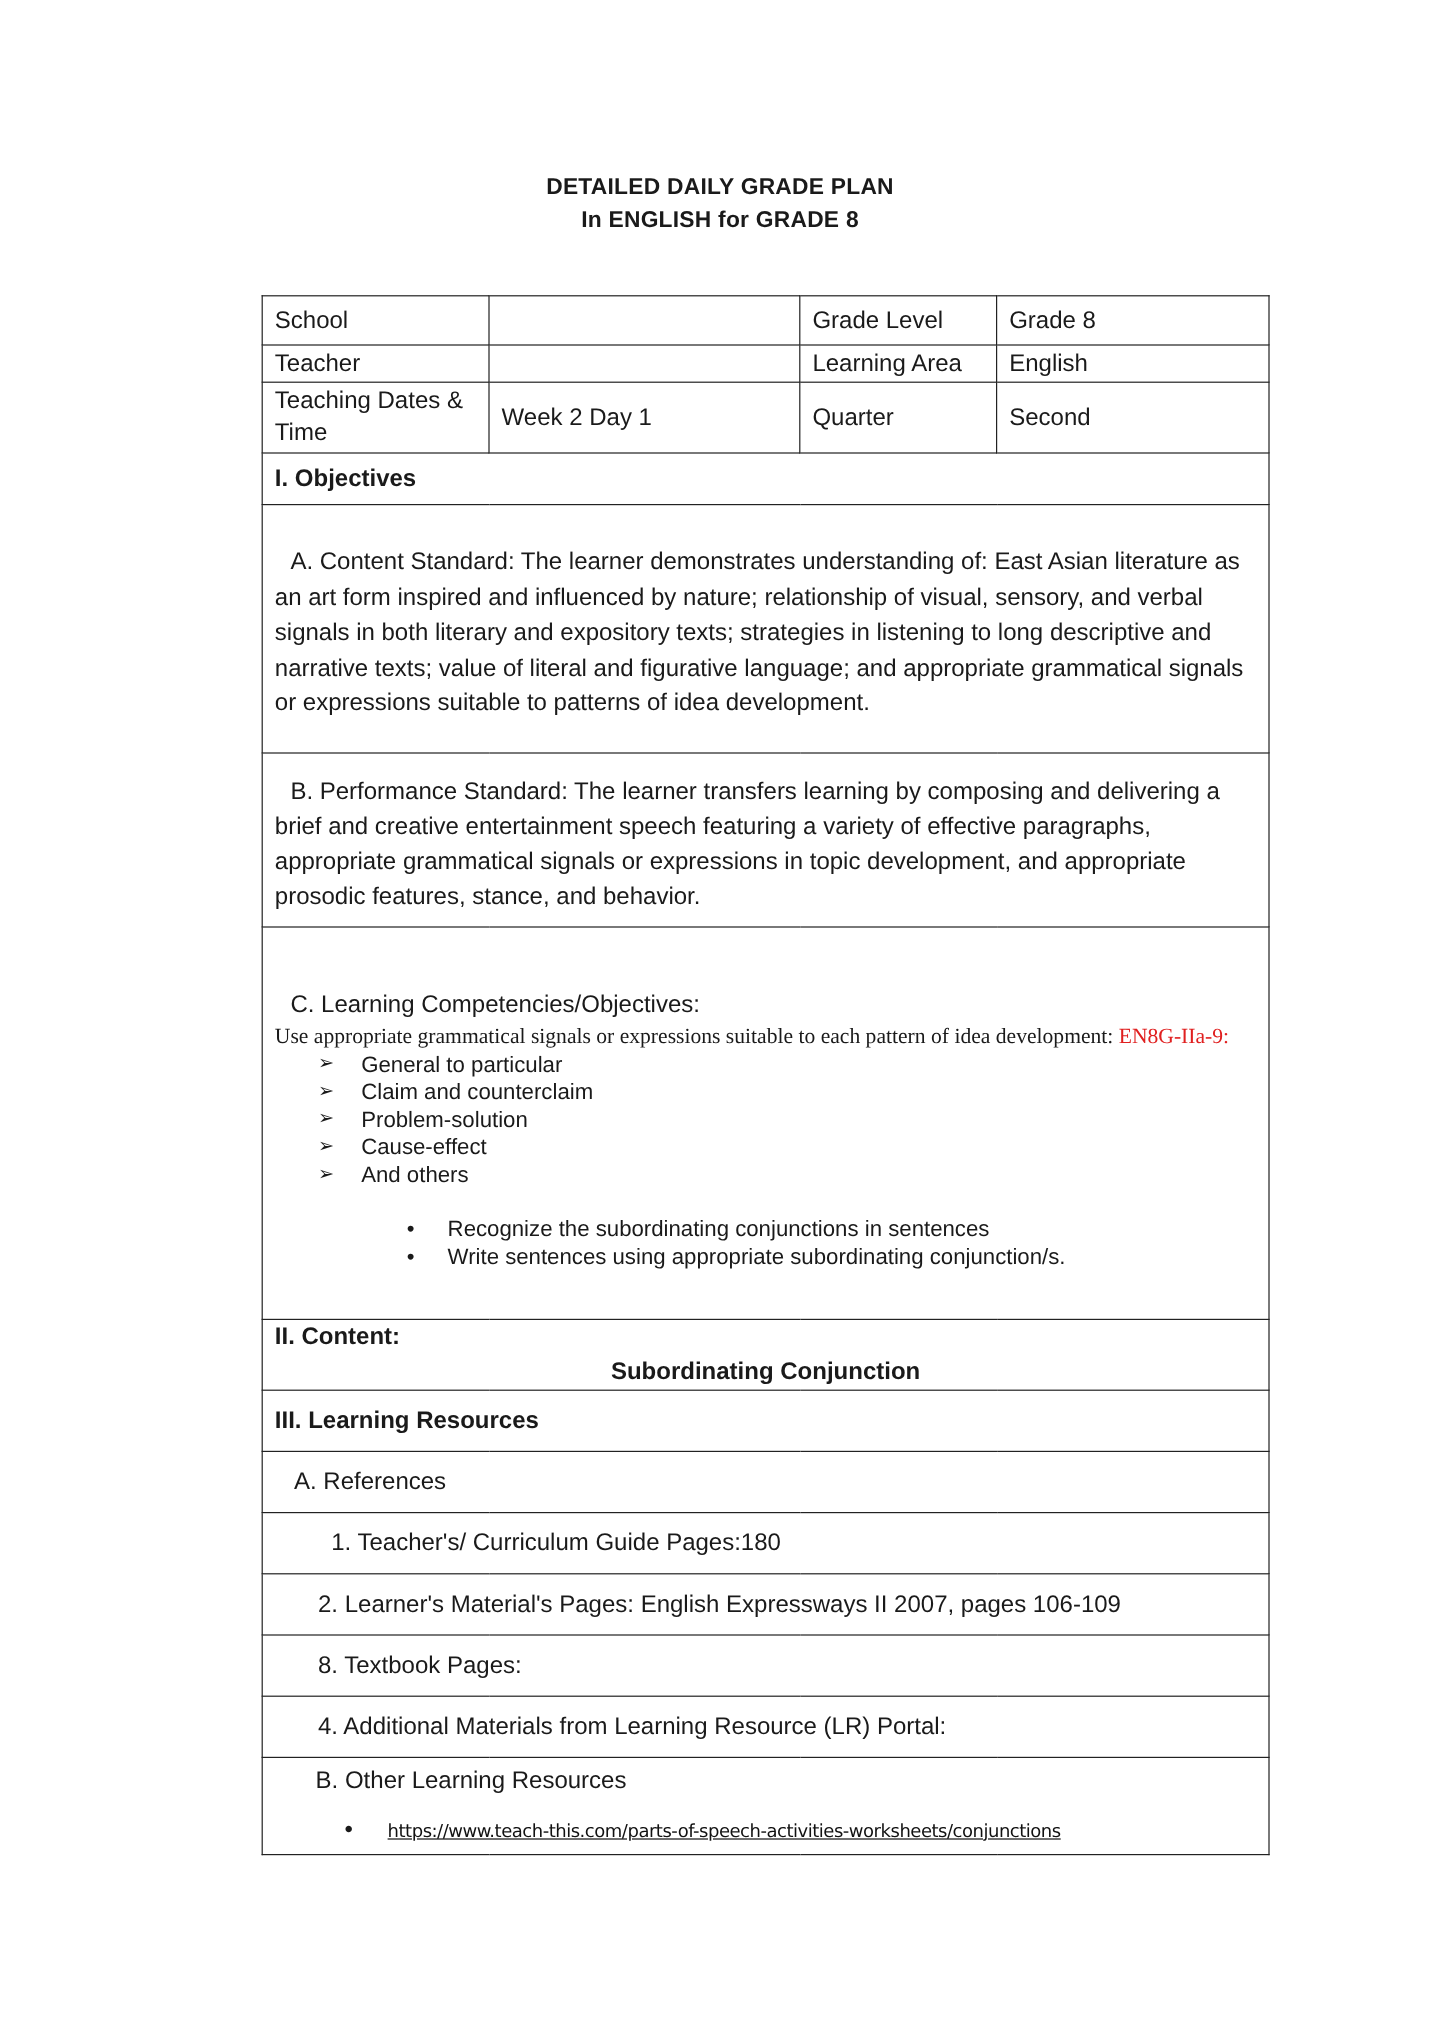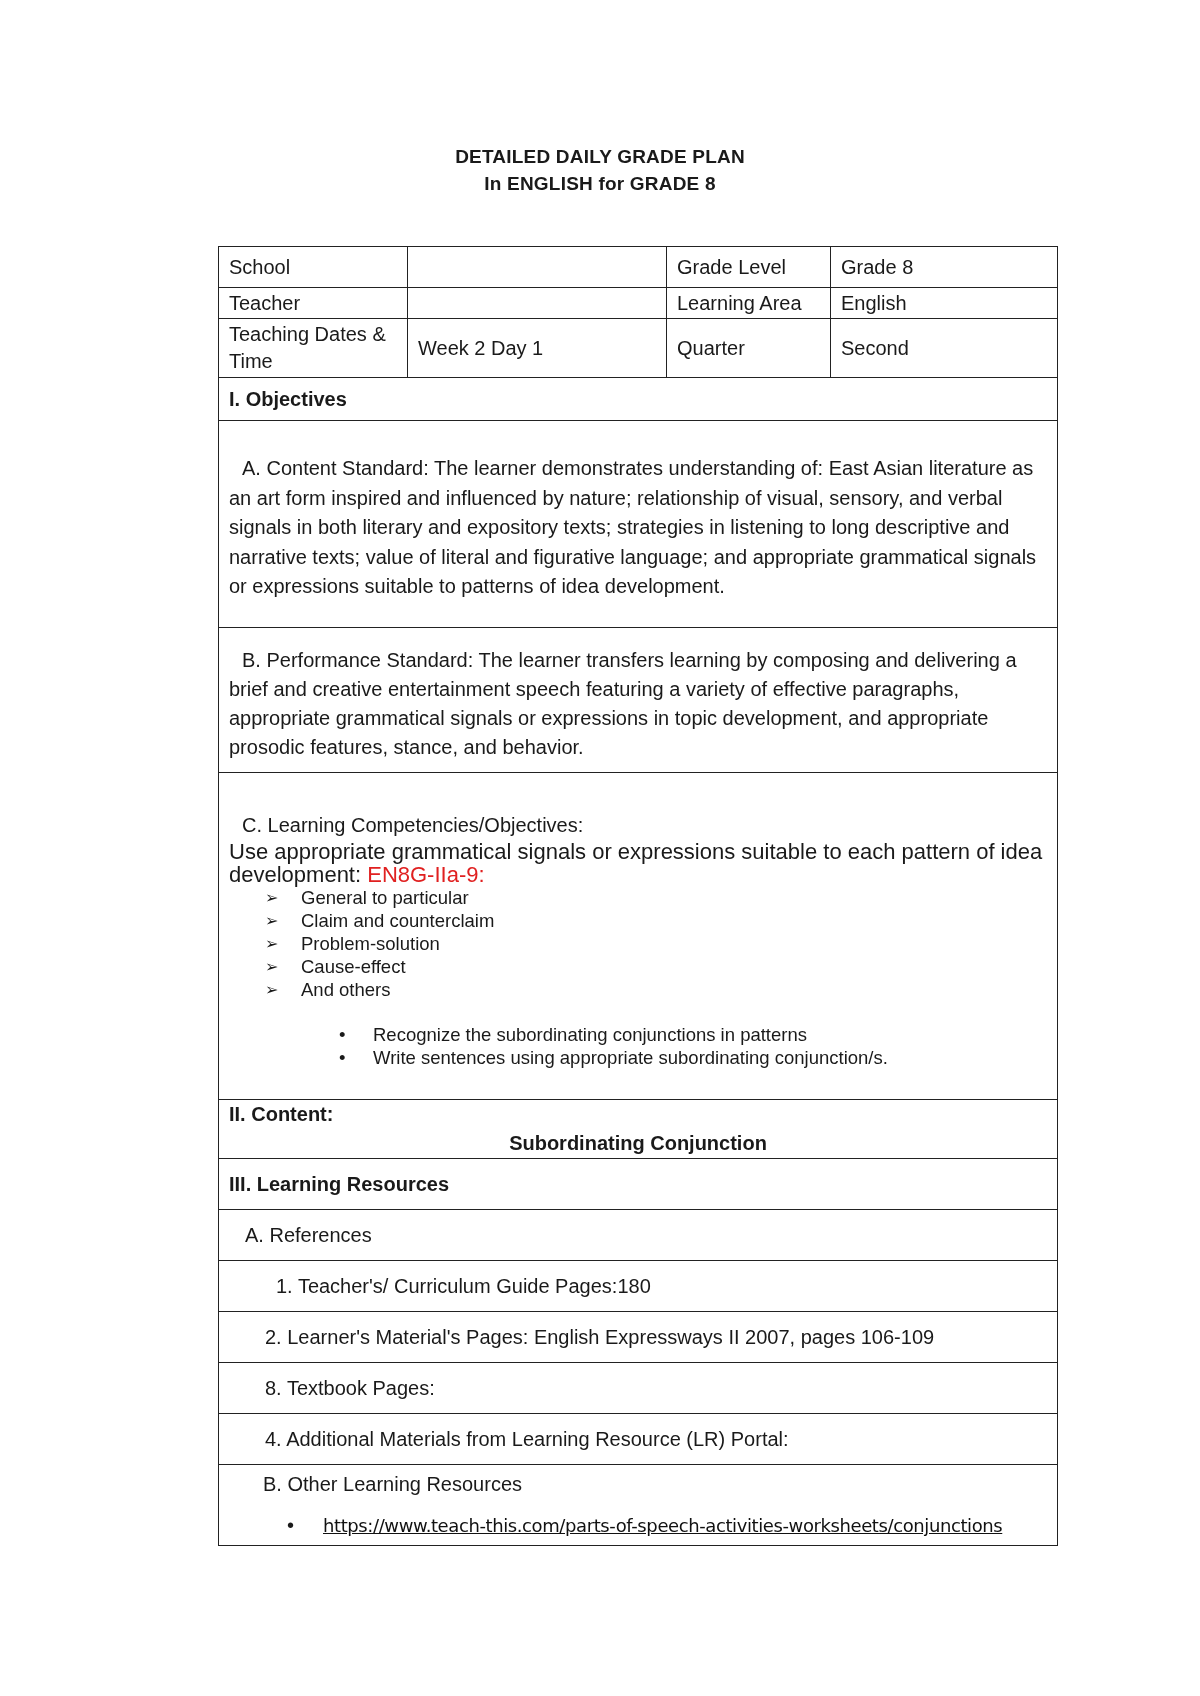--- a/index.html
+++ b/index.html
@@ -22,30 +22,30 @@
       border: 1.5px solid #222; vertical-align: middle;
       padding: 0 10px; text-align: left;
     }
     .hdr td { height: 40px; }
     .hdr2 td { height: 30px; }
     .hdr3 td { height: 58px; line-height: 27px; }
     .sec-row td { vertical-align: top; }
     .bold { font-weight: bold; }
     .indent1 { padding-left: 16px; display: inline-block; }
     .indent2 { padding-left: 36px; display: inline-block; }
-    .small { font-size: 22px; line-height: 23px; }
+    .small { font-size: 18px; line-height: 23px; font-family: Liberation Serif, serif; }
     .code { color: #e02020; }
     ul.arrows { list-style: none; margin: 0; padding: 0 0 0 36px; }
     ul.arrows li { font-size: 18.5px; line-height: 23px; position: relative; padding-left: 36px; }
     ul.arrows li .arr { position: absolute; left: 0; top: 0; font-size: 16px; }
     ul.dots { list-style: none; margin: 22px 0 0 0; padding: 0 0 0 108px; }
     ul.dots li { font-size: 18.5px; line-height: 23px; position: relative; padding-left: 36px; }
     ul.dots li .dot { position: absolute; left: 2px; top: 0; }
     .center { text-align: center; }
-    a.link { color: #111; text-decoration: underline; font-family: "DejaVu Sans", sans-serif; font-size: 18px; letter-spacing: -0.4px; text-align: center; }
+    a.link { color: #111; text-decoration: underline; font-family: "DejaVu Sans", sans-serif; font-size: 15px; letter-spacing: -0.4px; text-align: center; }
   </style>
 </head>
 <body>
 
 <div class="title-block">
   <div>DETAILED DAILY GRADE PLAN</div>
   <div>In ENGLISH for GRADE 8</div>
 </div>
 
 <table class="plan">
@@ -100,21 +100,21 @@
         <span>Use appropriate grammatical signals or expressions suitable to each pattern of idea development: </span><span class="code">EN8G-IIa-9:</span>
       </div>
       <ul class="arrows">
         <li><span class="arr">➢</span><span>General to particular</span></li>
         <li><span class="arr">➢</span><span>Claim and counterclaim</span></li>
         <li><span class="arr">➢</span><span>Problem-solution</span></li>
         <li><span class="arr">➢</span><span>Cause-effect</span></li>
         <li><span class="arr">➢</span><span>And others</span></li>
       </ul>
       <ul class="dots">
-        <li><span class="dot">•</span><span>Recognize the subordinating conjunctions in patterns</span></li>
+        <li><span class="dot">•</span><span>Recognize the subordinating conjunctions in sentences</span></li>
         <li><span class="dot">•</span><span>Write sentences using appropriate subordinating conjunction/s.</span></li>
       </ul>
     </td>
   </tr>
 
   <tr class="sec-row">
     <td colspan="4" style="height:58px;">
       <div class="bold">II. Content:</div>
       <div class="bold center">Subordinating Conjunction</div>
     </td>

